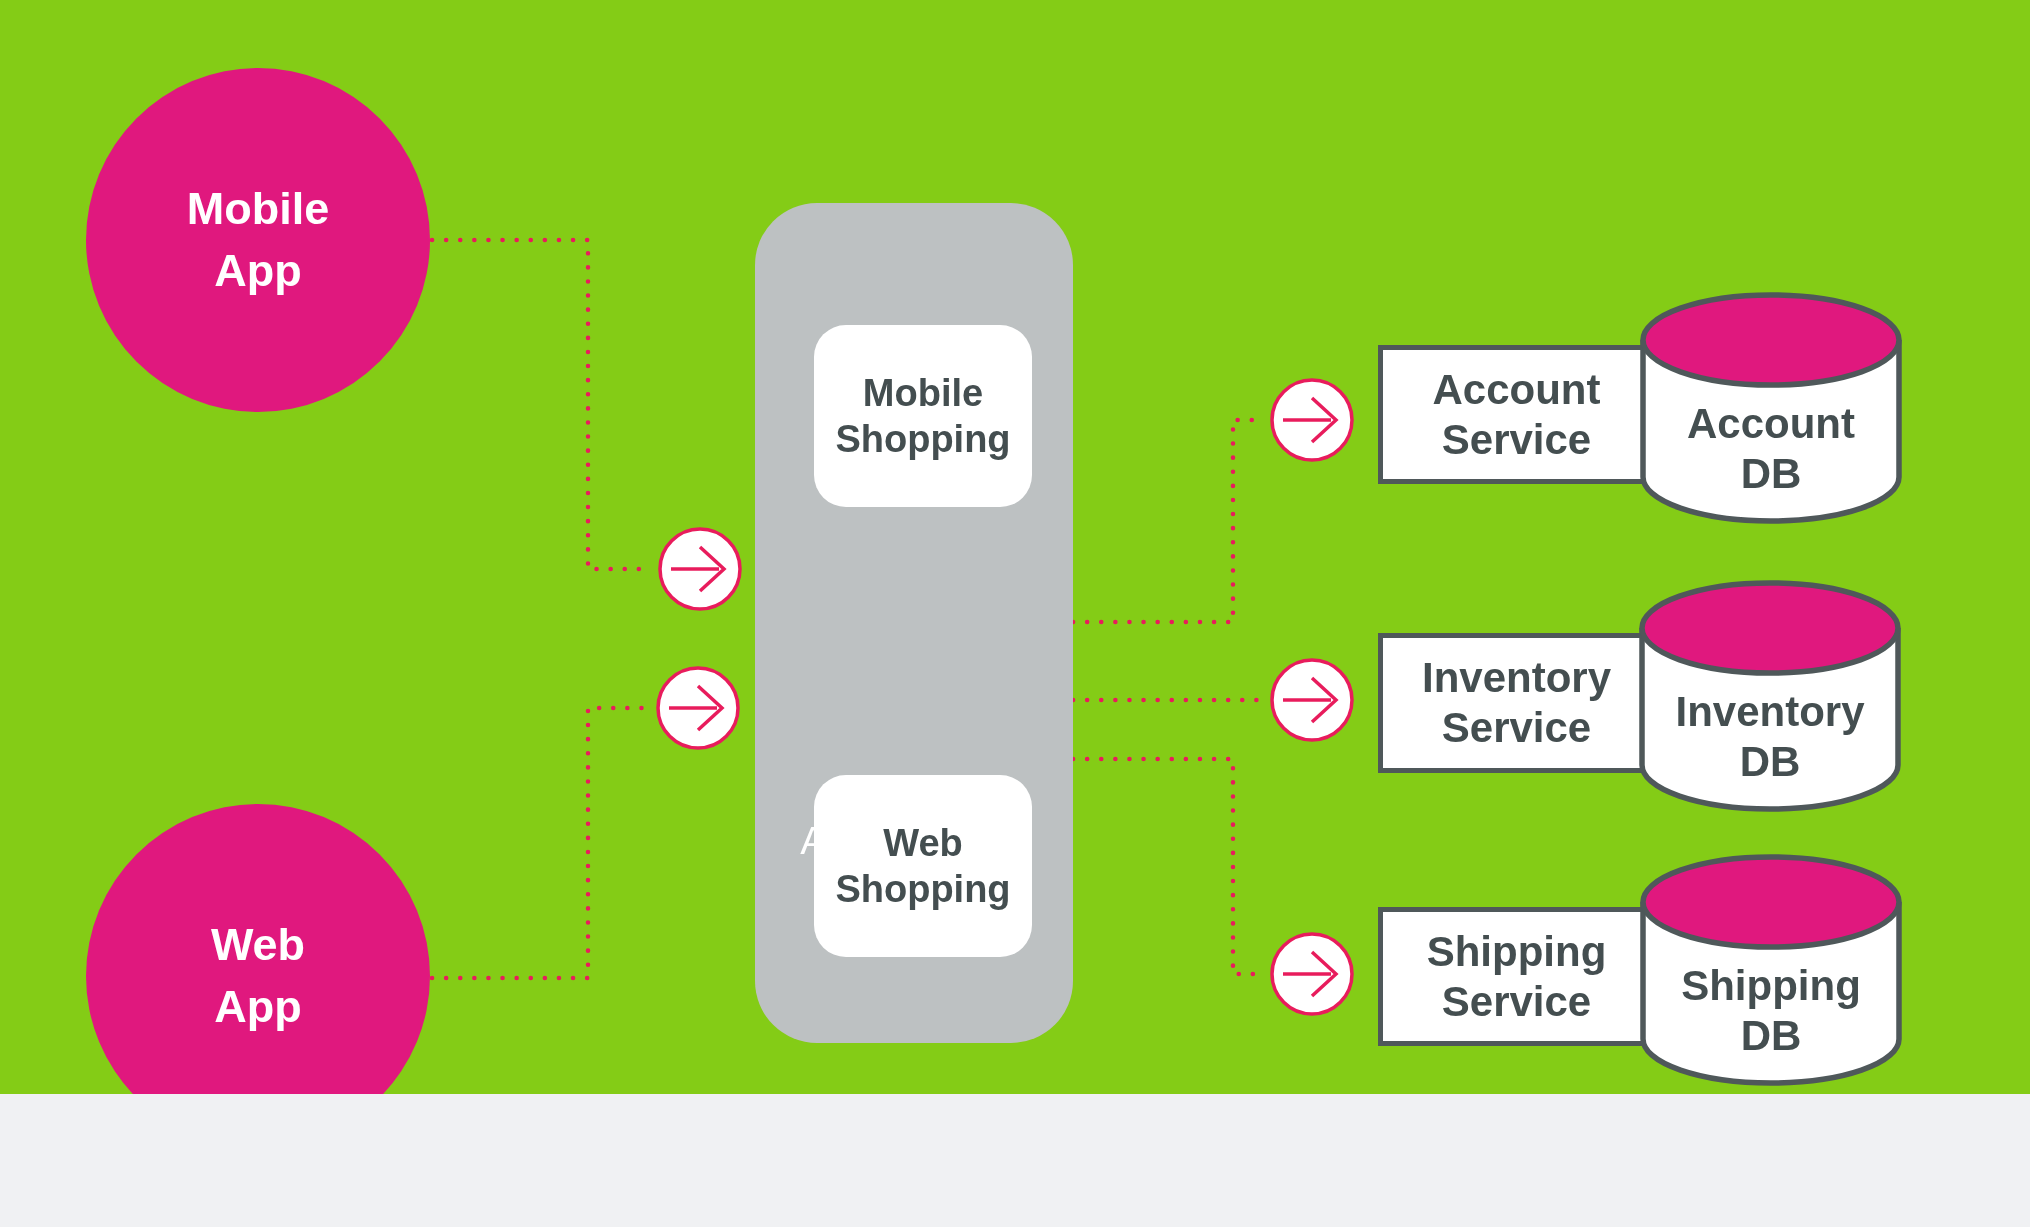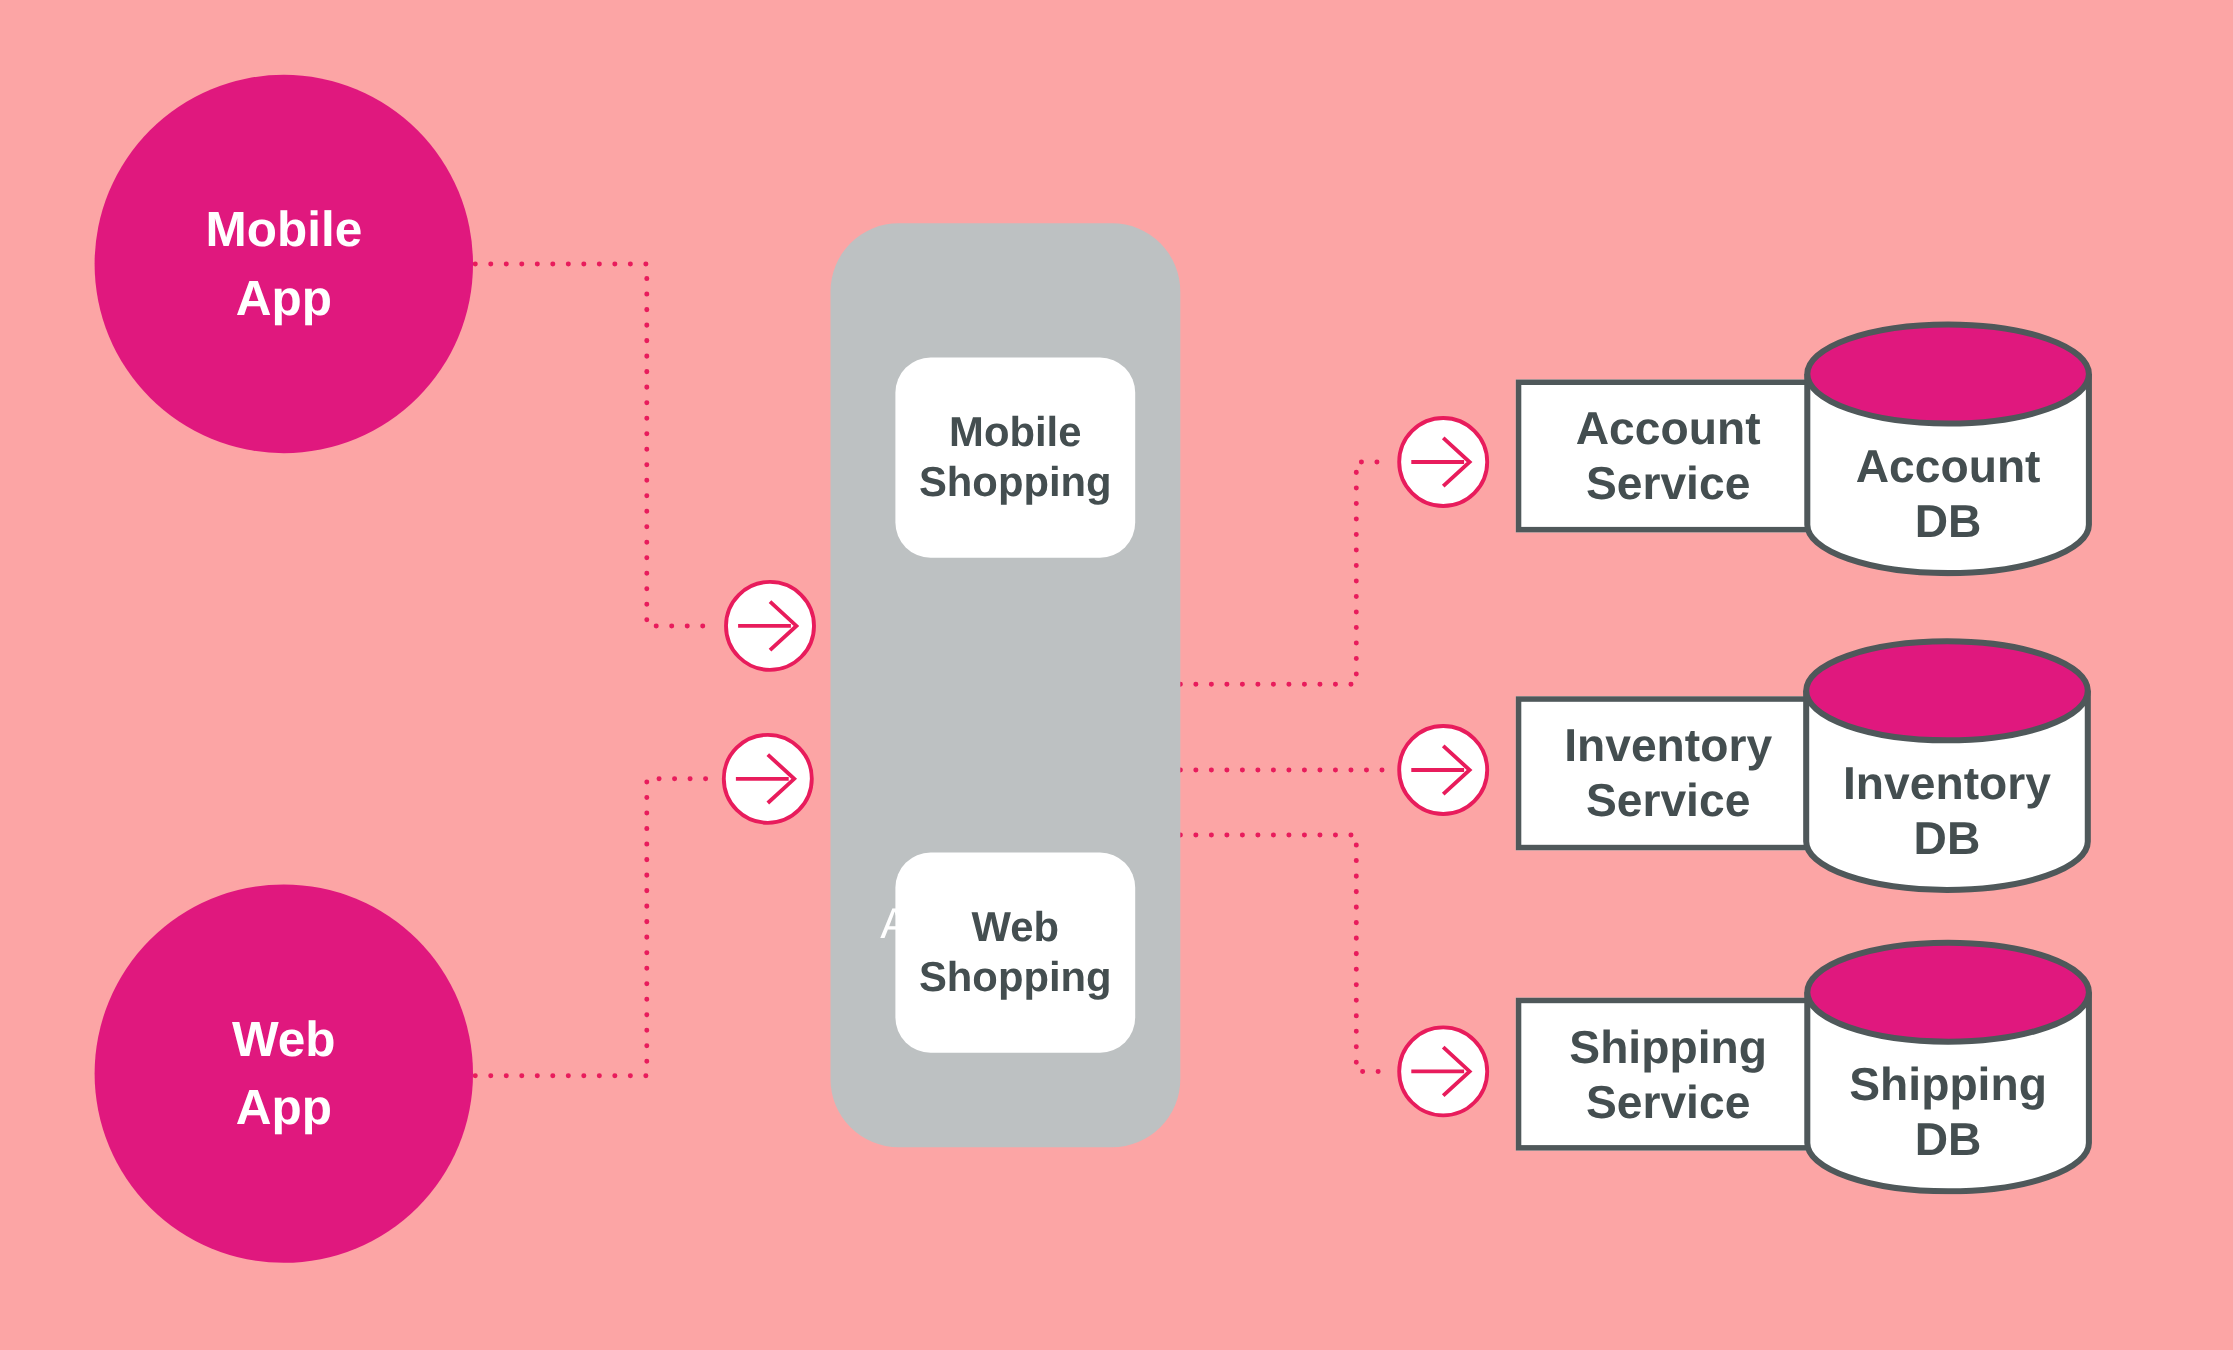--- a/index.html
+++ b/index.html
@@ -1,19 +1,19 @@
 <!DOCTYPE html>
 <html><head>
 <meta charset="utf-8">
 <style>
   html,body{margin:0;padding:0;background:#f0f1f3;}
   #canvas{
     position:relative;
-    width:2030px;height:1227px;
-    background:#fca5a5;
+    width:2030px;height:1094px;
+    background:#84cc16;
     overflow:hidden;
     font-family:"Liberation Sans", sans-serif;
   }
   .abs{position:absolute;}
   
   .app-circle{
     width:344px;height:344px;border-radius:50%;
     background:#e0187e;
     display:flex;flex-direction:column;align-items:center;justify-content:center;
     color:#ffffff;font-weight:bold;font-size:45px;line-height:62px;

